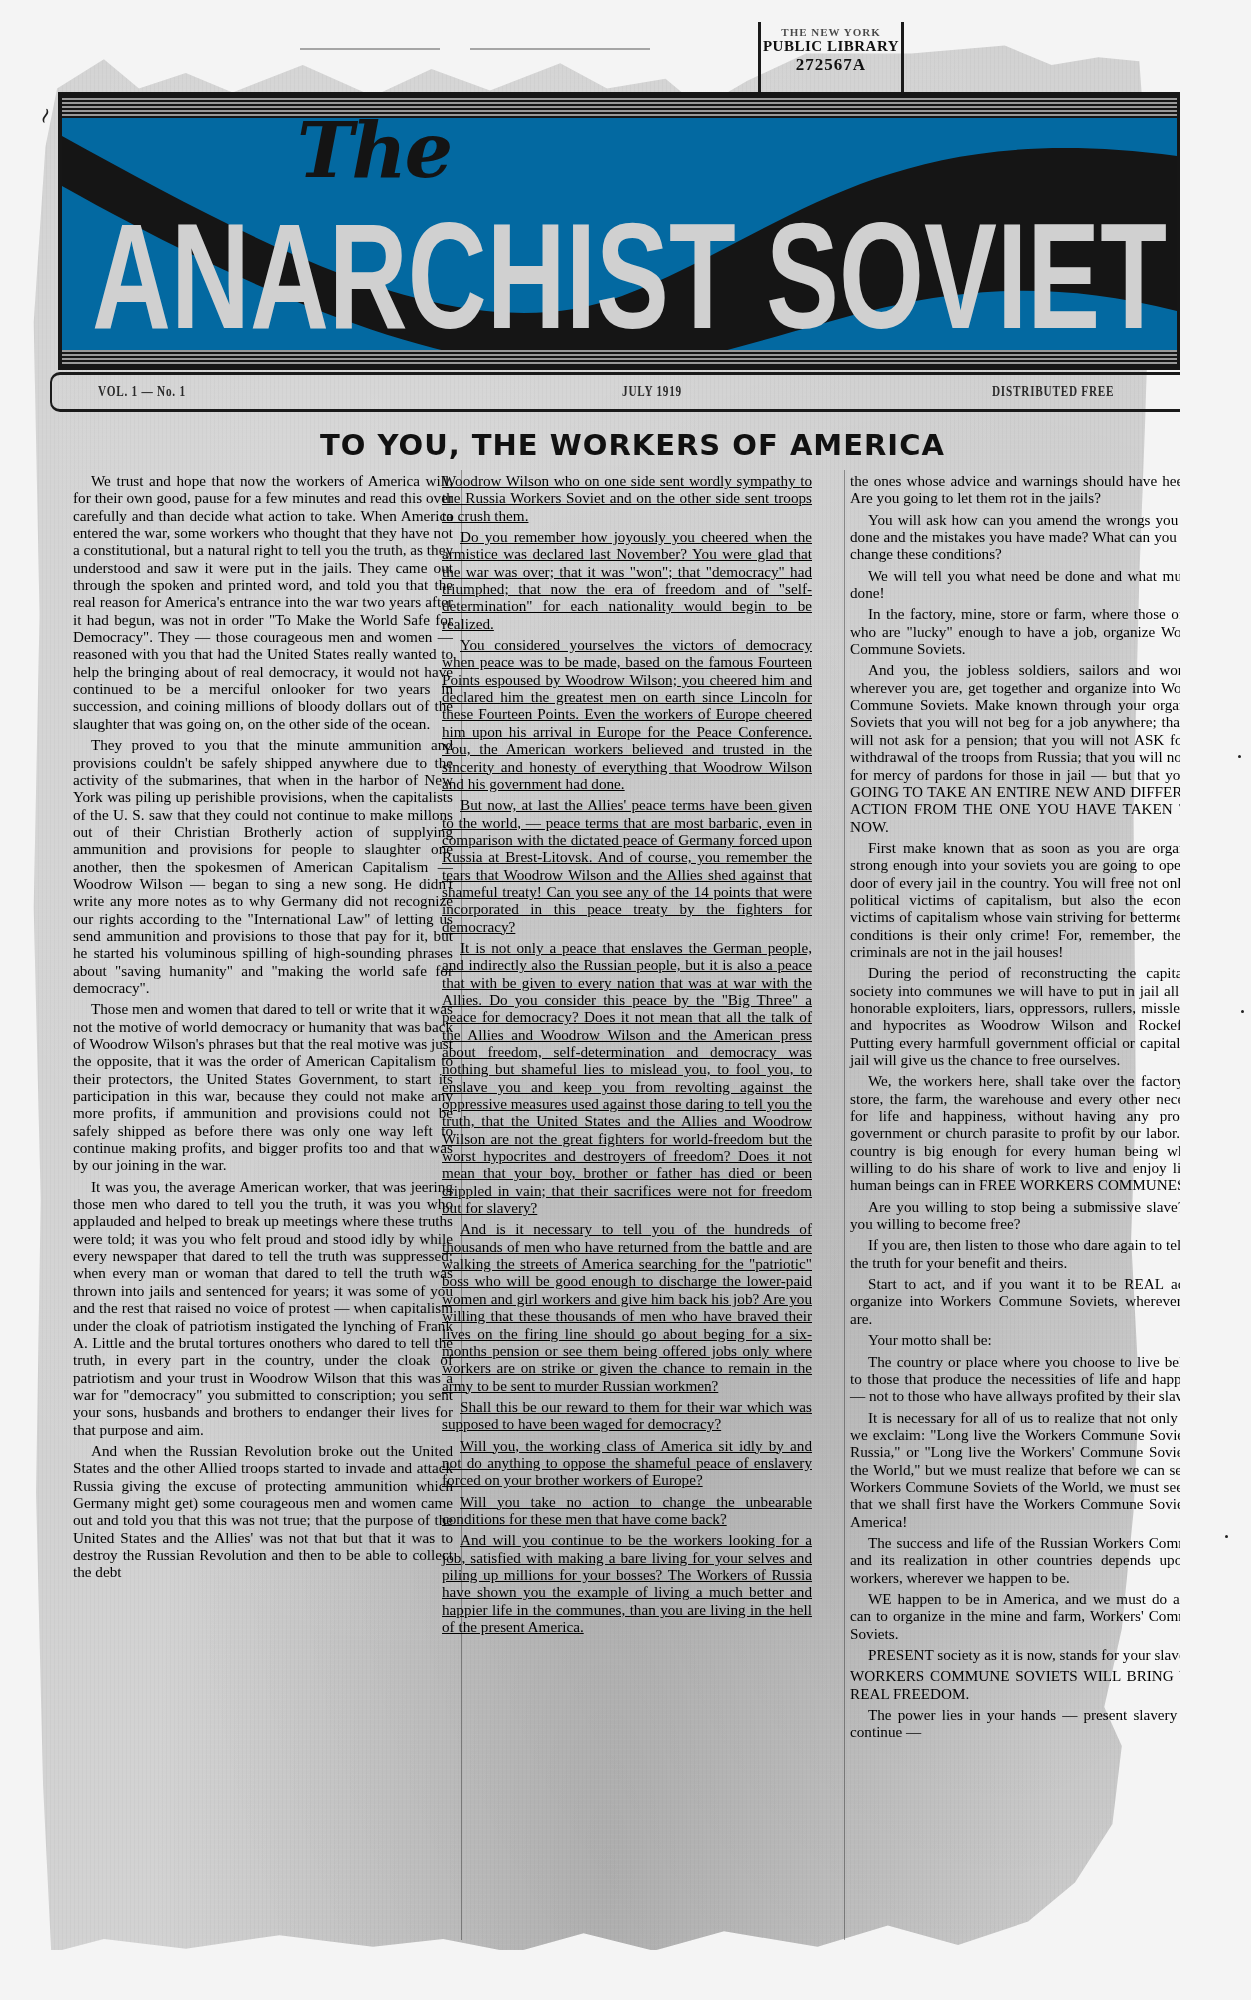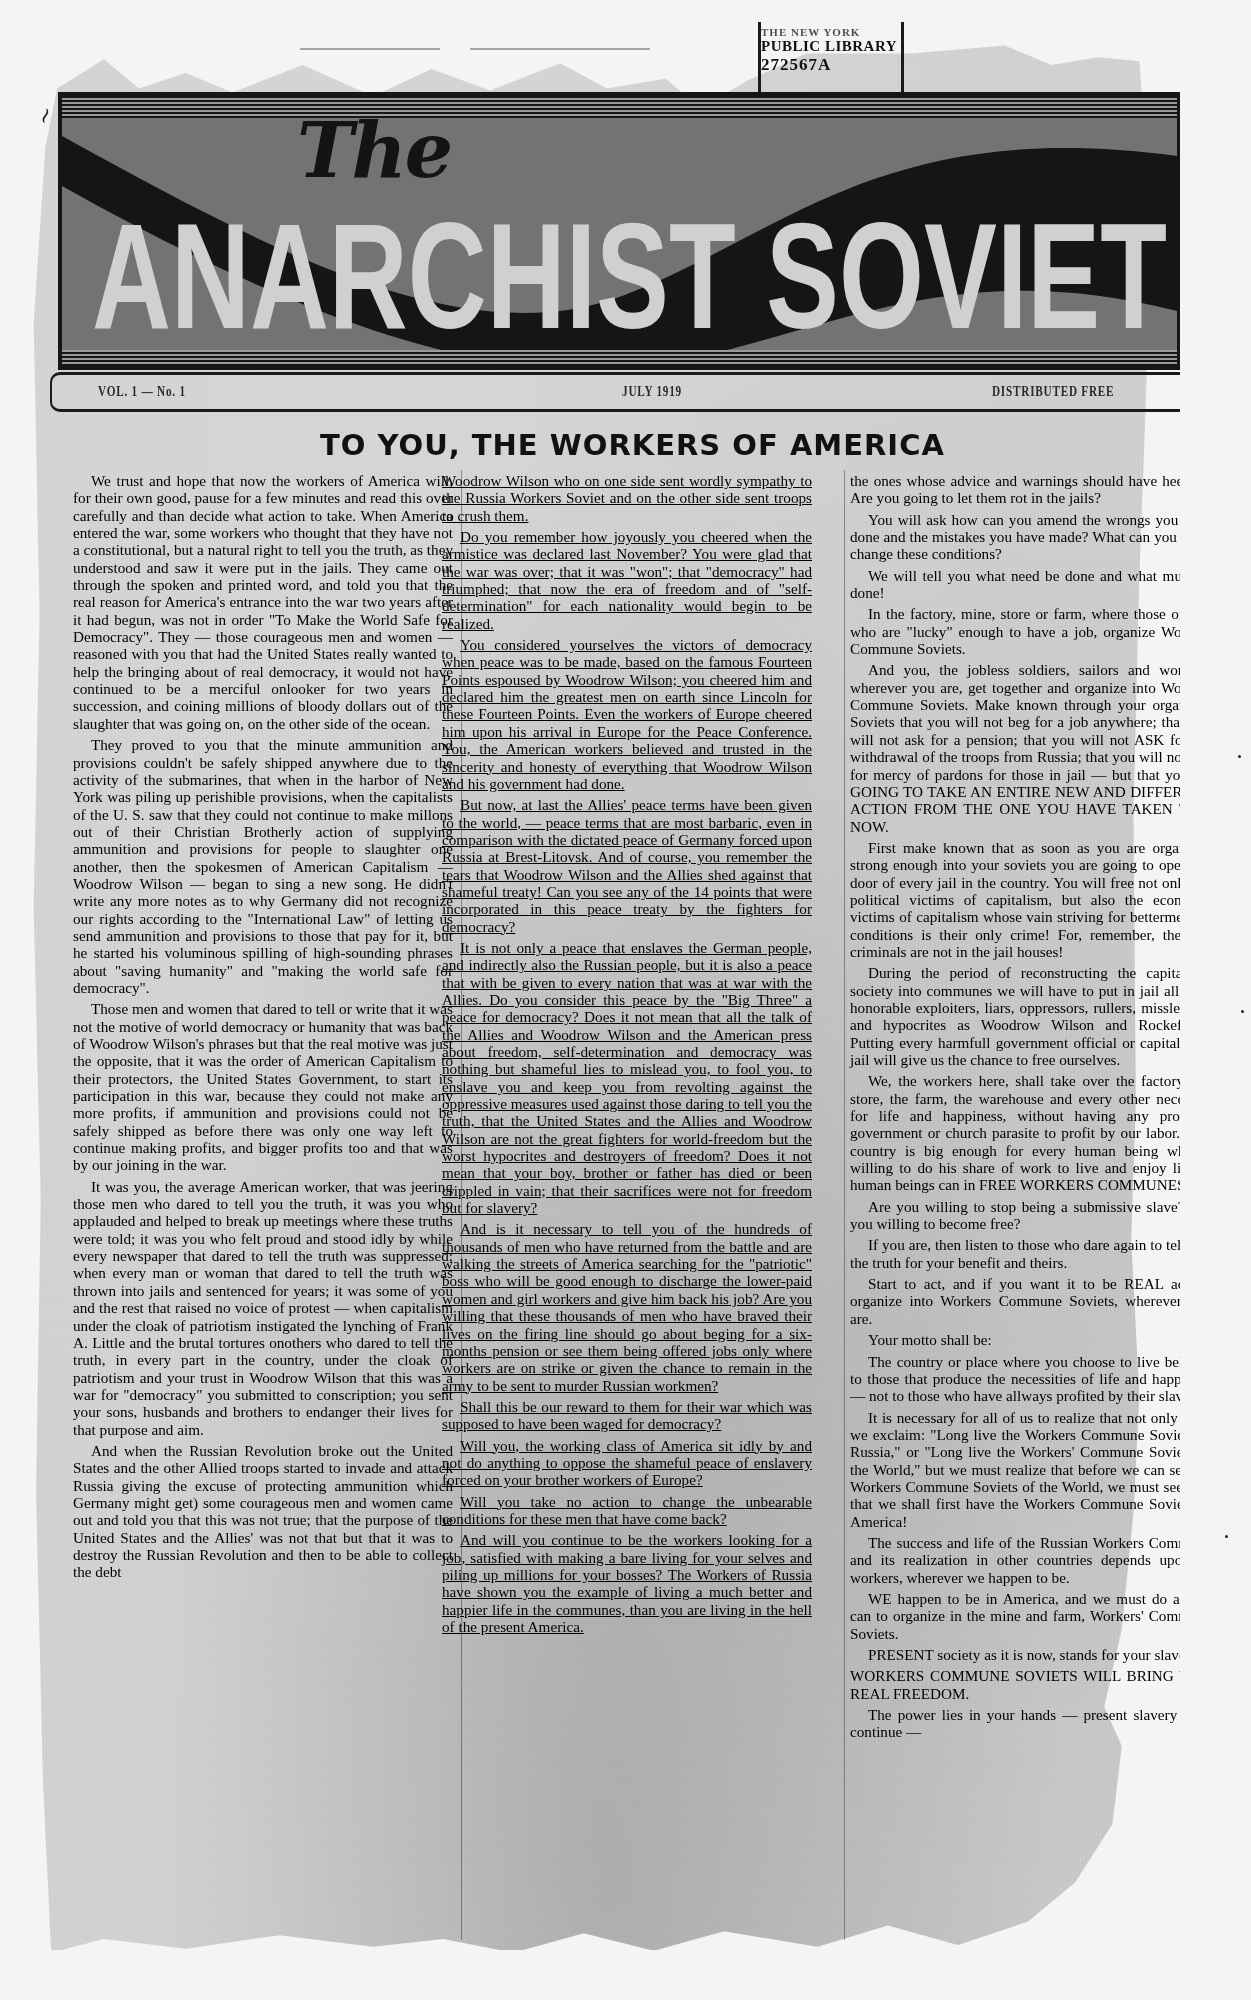--- a/index.html
+++ b/index.html
@@ -29,37 +29,37 @@
     position: absolute; inset: 0;
     background-image:
       repeating-linear-gradient(90deg, rgba(0,0,0,0.025) 0 1px, transparent 1px 4px),
       repeating-linear-gradient(0deg, rgba(255,255,255,0.03) 0 1px, transparent 1px 5px);
     pointer-events: none;
   }
   
   .stamp {
     position: absolute; left: 758px; top: 22px; width: 140px; height: 70px;
     border-left: 3px solid #1a1a1a; border-right: 3px solid #1a1a1a;
-    color: #111;
+    text-align: center; color: #111;
   }
   .stamp .s1 { font: bold 11px "Liberation Serif", serif; letter-spacing: 1px; margin-top: 4px; opacity: .75; }
   .stamp .s2 { font: bold 15px "Liberation Serif", serif; letter-spacing: 0.5px; }
   .stamp .s3 { font: bold 17px "Liberation Serif", serif; letter-spacing: 1px; }
   .handwriting {
     position: absolute; left: 8px; top: 15px; font: italic 22px "DejaVu Serif", serif;
     color: #222; transform: rotate(-70deg); transform-origin: left top;
   }
   .ink-scribble {
     position: absolute; top: 48px; height: 2px; background: #555; opacity: .5;
   }
   
   .masthead {
     position: absolute; left: 58px; top: 92px; width: 1115px; height: 270px;
     border: 4px solid #161616;
-    background: #737373;
+    background: #0369a1;
     overflow: hidden;
   }
   .masthead .rule-top {
     position: absolute; left: 0; right: 0; top: 0; height: 22px;
     background: repeating-linear-gradient(0deg, #161616 0 2px, #9a9a9a 2px 4px);
   }
   .masthead .rule-bot {
     position: absolute; left: 0; right: 0; bottom: 0; height: 16px;
     background: repeating-linear-gradient(0deg, #161616 0 2px, #9a9a9a 2px 4px);
   }

